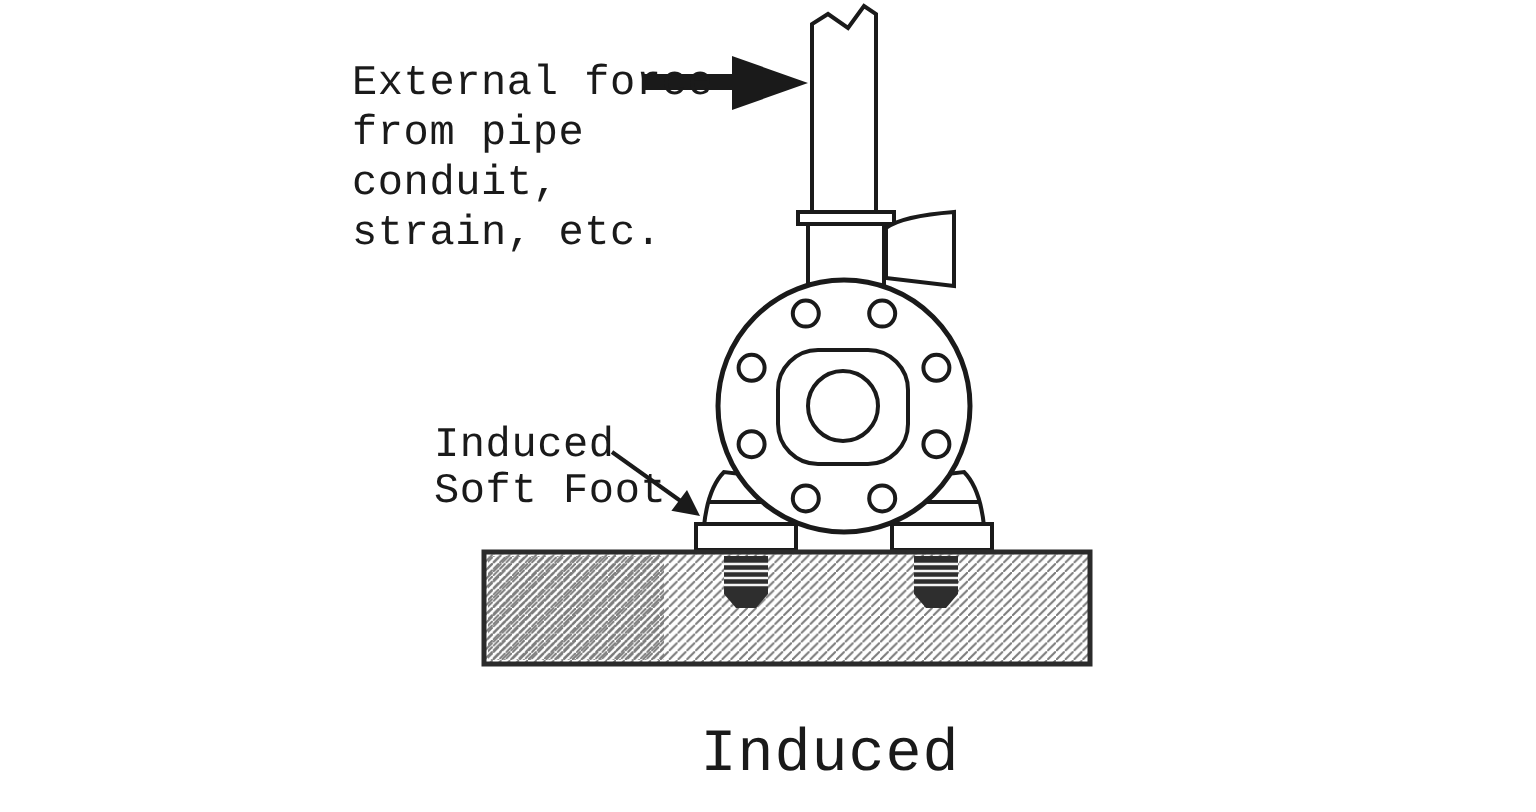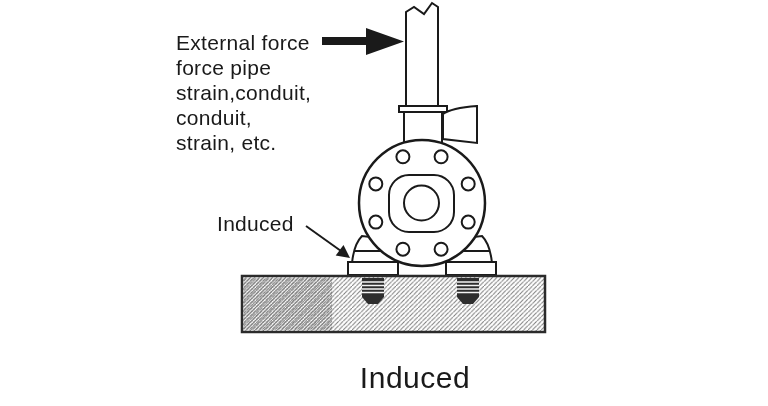--- a/index.html
+++ b/index.html
@@ -8,21 +8,21 @@
     --hatch_line:#7a7a7a;
     --stud_fill:#2e2e2e;
     --plate_edge:#2b2b2b;
   }
   html,body{margin:0;padding:0;background:var(--background);}
   .stage{
     position:relative;
     width:768px;height:406px;
     background:var(--background);
     overflow:hidden;
-    font-family:Liberation Sans, sans-serif;
+    font-family:Liberation Mono, monospace;
     color:var(--ink);
   }
   .stage svg{position:absolute;left:0;top:0;}
   .label{
     position:absolute;
     font-size:21px;
     line-height:25px;
     letter-spacing:0.3px;
     color:var(--ink);
     white-space:nowrap;
@@ -116,24 +116,24 @@
     <path class="ink-fill" d="M322,37 L366,37 L366,28 L404,41.5 L366,55 L366,45 L322,45 Z"></path>
 
     <g>
       <path d="M306,226 L341,251" style="stroke:var(--ink);stroke-width:2;fill:none;"></path>
       <path class="ink-fill" d="M350,258 L335.7,255.4 L343.5,245 Z"></path>
     </g>
   </svg>
 
   <div class="label label-external">
     <span class="line">External force</span>
-    <span class="line">force pipe</span>
-    <span class="line">strain,conduit,</span>
+    <span class="line">from pipe</span>
     <span class="line">conduit,</span>
     <span class="line">strain, etc.</span>
   </div>
 
   <div class="label label-softfoot">
     <span class="line">Induced</span>
+    <span class="line">Soft Foot</span>
   </div>
 
   <div class="caption">Induced</div>
 </div>
 
 </body></html>

